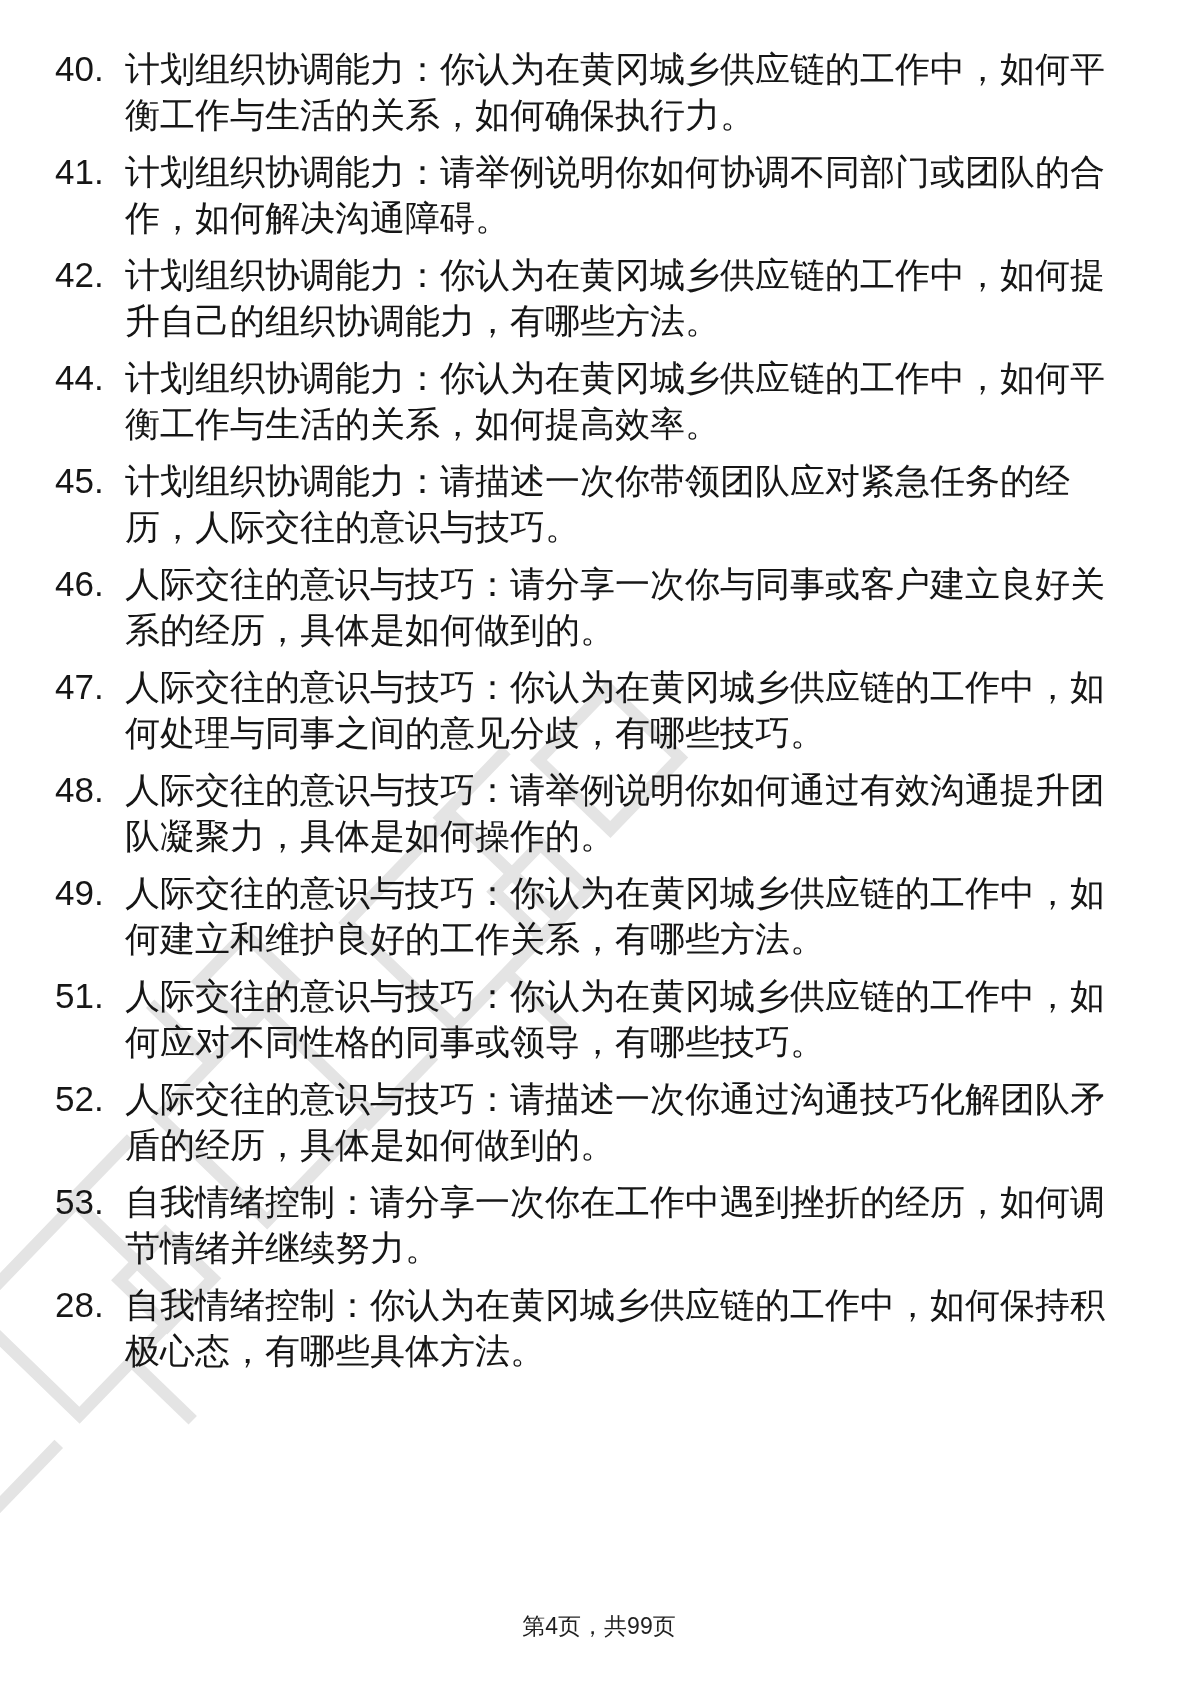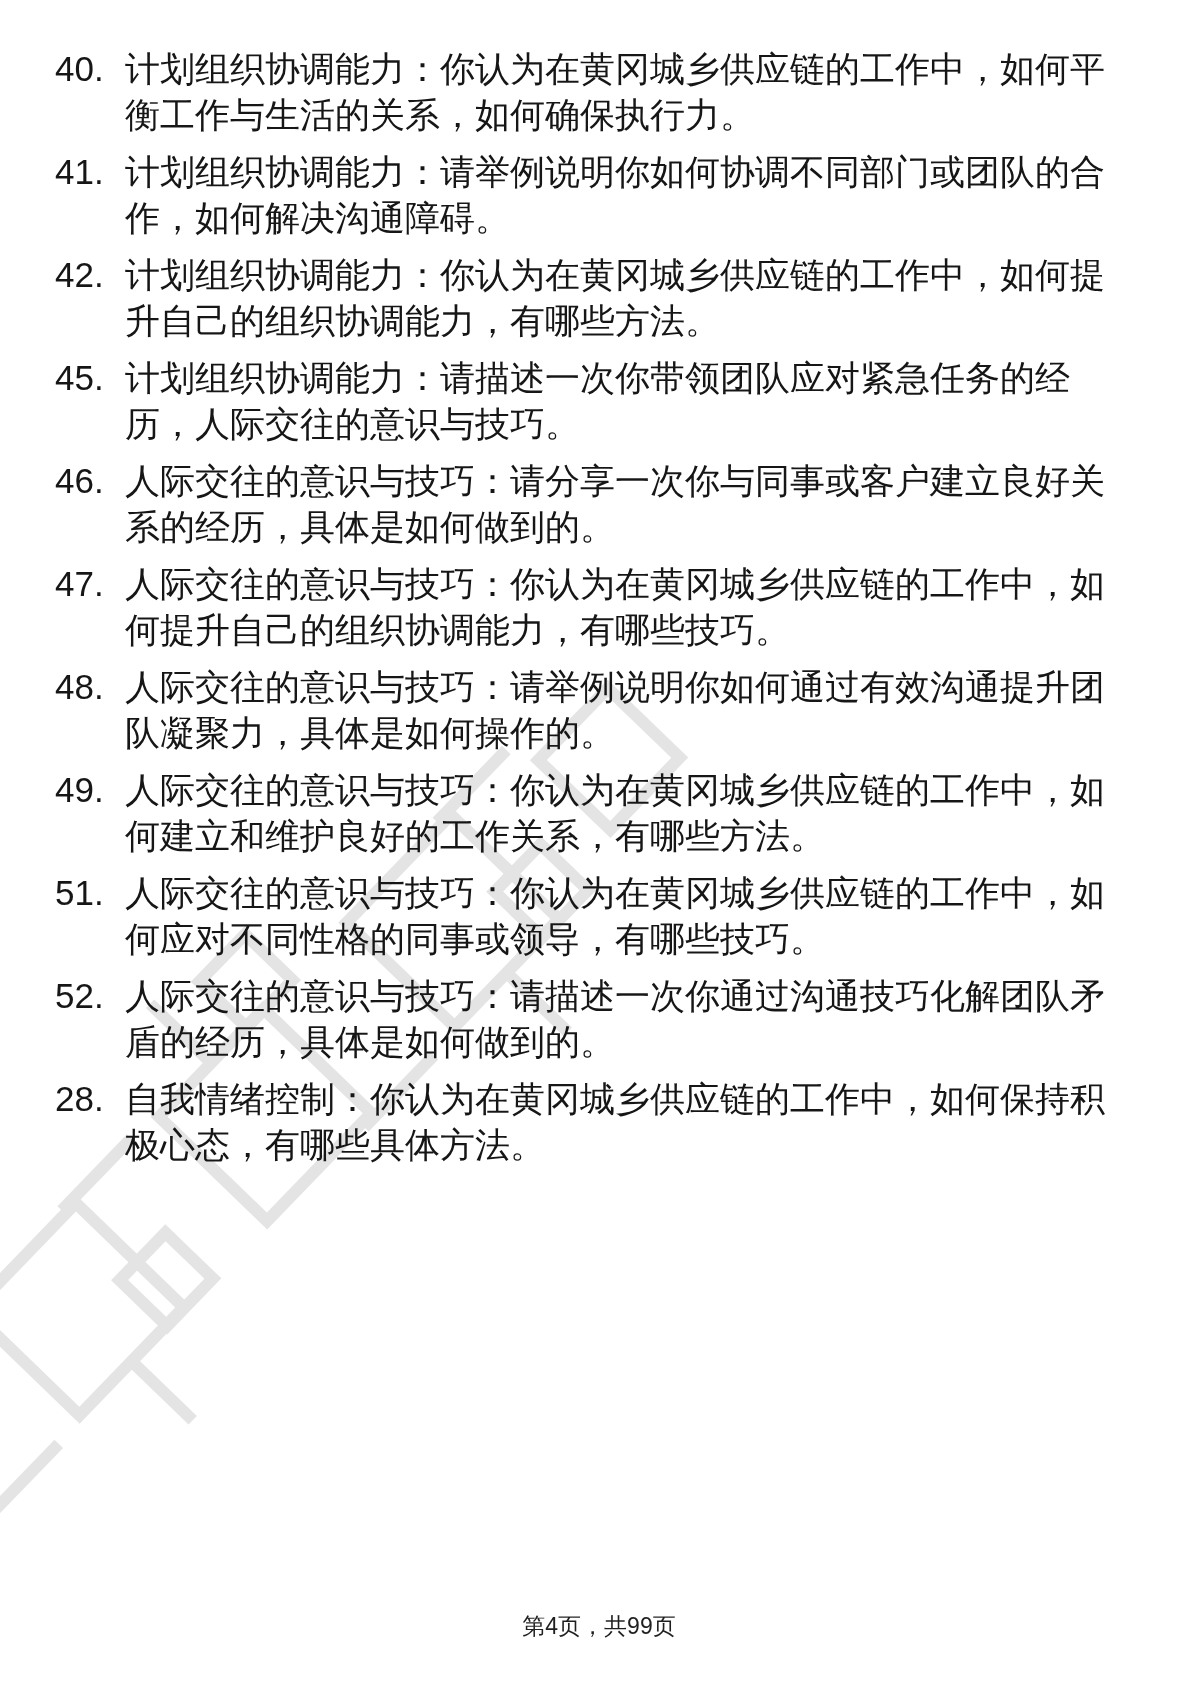--- a/index.html
+++ b/index.html
@@ -94,47 +94,55 @@
     </div>
     <div class="q-item">
       <span class="q-num">41.</span>
       <div class="q-text">计划组织协调能力：请举例说明你如何协调不同部门或团队的合作，如何解决沟通障碍。</div>
     </div>
     <div class="q-item">
       <span class="q-num">42.</span>
       <div class="q-text">计划组织协调能力：你认为在黄冈城乡供应链的工作中，如何提升自己的组织协调能力，有哪些方法。</div>
     </div>
     <div class="q-item">
+      <span class="q-num">44.</span>
+      <div class="q-text">计划组织协调能力：你认为在黄冈城乡供应链的工作中，如何平衡工作与生活的关系，如何提高效率。</div>
+    </div>
+    <div class="q-item">
       <span class="q-num">45.</span>
       <div class="q-text">计划组织协调能力：请描述一次你带领团队应对紧急任务的经历，人际交往的意识与技巧。</div>
     </div>
     <div class="q-item">
       <span class="q-num">46.</span>
       <div class="q-text">人际交往的意识与技巧：请分享一次你与同事或客户建立良好关系的经历，具体是如何做到的。</div>
     </div>
     <div class="q-item">
       <span class="q-num">47.</span>
-      <div class="q-text">人际交往的意识与技巧：你认为在黄冈城乡供应链的工作中，如何提升自己的组织协调能力，有哪些技巧。</div>
+      <div class="q-text">人际交往的意识与技巧：你认为在黄冈城乡供应链的工作中，如何处理与同事之间的意见分歧，有哪些技巧。</div>
     </div>
     <div class="q-item">
       <span class="q-num">48.</span>
       <div class="q-text">人际交往的意识与技巧：请举例说明你如何通过有效沟通提升团队凝聚力，具体是如何操作的。</div>
     </div>
     <div class="q-item">
       <span class="q-num">49.</span>
       <div class="q-text">人际交往的意识与技巧：你认为在黄冈城乡供应链的工作中，如何建立和维护良好的工作关系，有哪些方法。</div>
     </div>
     <div class="q-item">
       <span class="q-num">51.</span>
       <div class="q-text">人际交往的意识与技巧：你认为在黄冈城乡供应链的工作中，如何应对不同性格的同事或领导，有哪些技巧。</div>
     </div>
     <div class="q-item">
       <span class="q-num">52.</span>
       <div class="q-text">人际交往的意识与技巧：请描述一次你通过沟通技巧化解团队矛盾的经历，具体是如何做到的。</div>
     </div>
     <div class="q-item">
+      <span class="q-num">53.</span>
+      <div class="q-text">自我情绪控制：请分享一次你在工作中遇到挫折的经历，如何调节情绪并继续努力。</div>
+    </div>
+    <div class="q-item">
       <span class="q-num">28.</span>
       <div class="q-text">自我情绪控制：你认为在黄冈城乡供应链的工作中，如何保持积极心态，有哪些具体方法。</div>
     </div>
   </div>
 
   <div class="footer">第4页，共99页</div>
 </div>
 
 </body></html>

